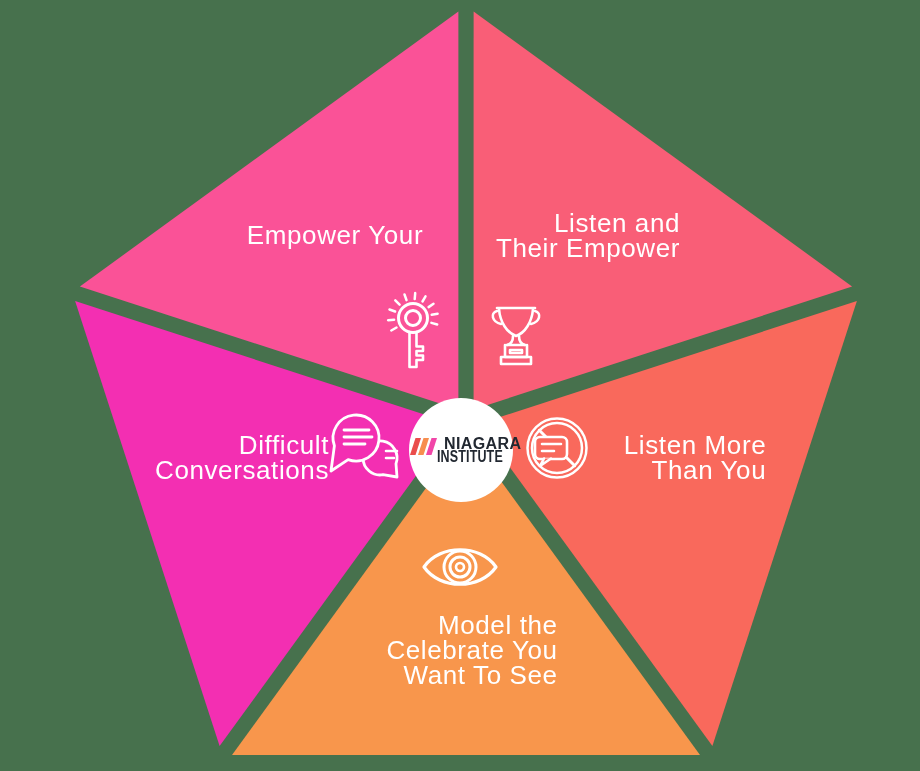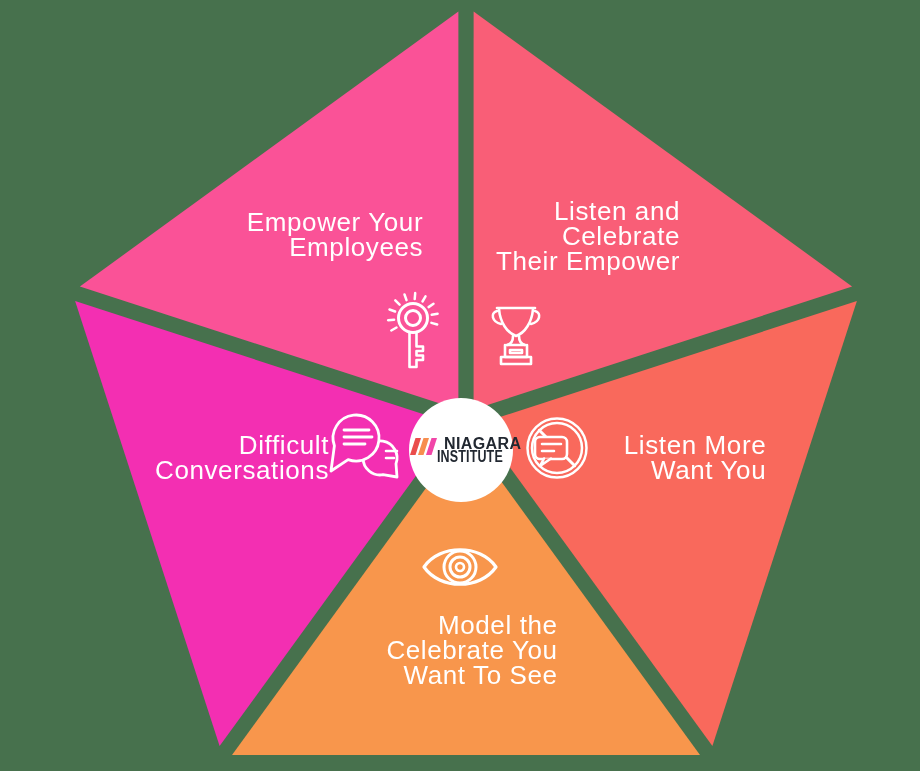--- a/index.html
+++ b/index.html
@@ -99,32 +99,30 @@
     </g>
   </svg>
 
   <div class="logo-text">
     <div class="logo-line1">NIAGARA</div>
     <div class="logo-line2">INSTITUTE</div>
   </div>
 
   <div class="seg-label" style="left:335px; top:235px;">
     <div>Empower Your</div>
-    <div>Employees</div>
   </div>
 
   <div class="seg-label" style="left:588px; top:236px;">
     <div>Listen and</div>
-    <div>Celebrate</div>
     <div>Their Empower</div>
   </div>
 
   <div class="seg-label" style="left:695px; top:458px;">
     <div>Listen More</div>
-    <div>Want You</div>
+    <div>Than You</div>
   </div>
 
   <div class="seg-label" style="left:472px; top:650px;">
     <div>Model the</div>
     <div>Celebrate You</div>
     <div>Want To See</div>
   </div>
 
   <div class="seg-label" style="left:242px; top:458px;">
     <div>Difficult</div>

